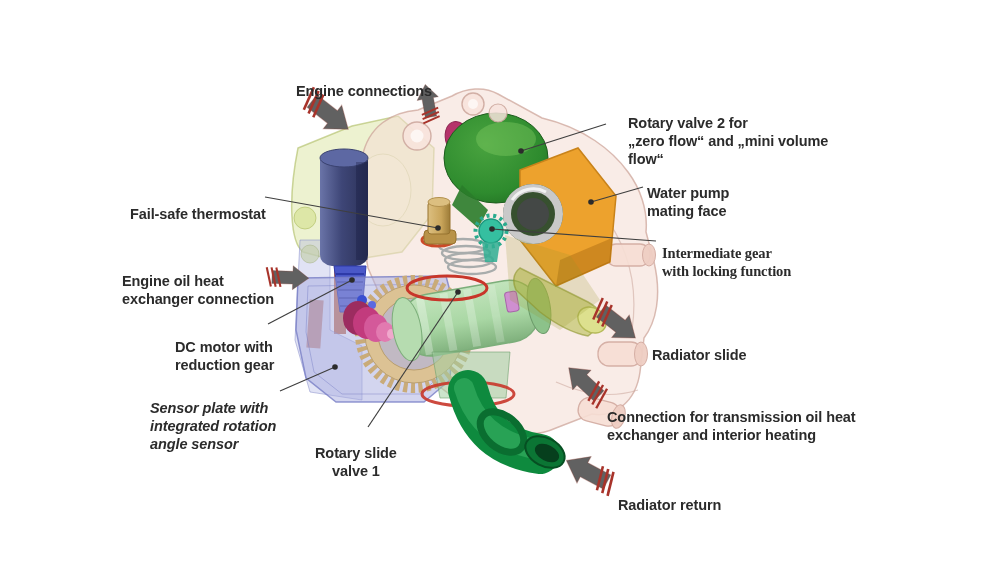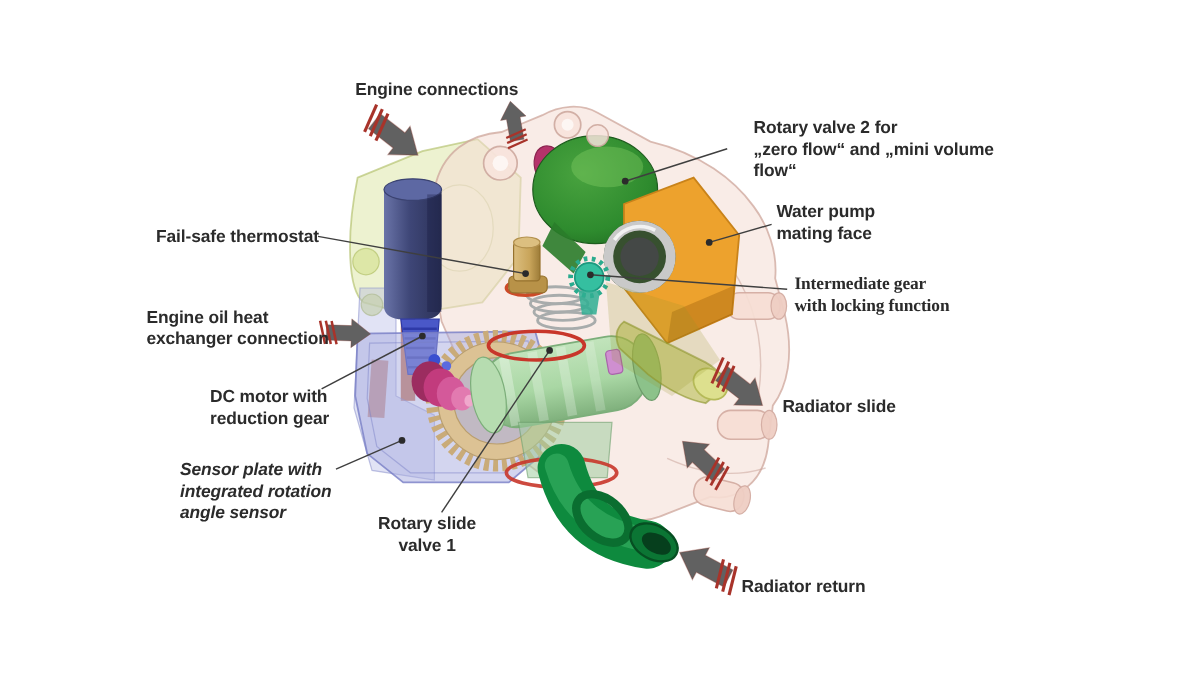--- a/index.html
+++ b/index.html
@@ -13,20 +13,21 @@
   .stage{position:absolute;left:0;top:0;width:1000px;height:563px;}
   svg.illustration{position:absolute;left:0;top:0;}
   .label{
     position:absolute;
     font-size:14.5px;
     line-height:18px;
     font-weight:600;
     letter-spacing:-0.1px;
     color:#2b2b2b;
     white-space:pre-line;
+    margin-top:16px;
   }
 </style>
 </head>
 <body>
 
 <div class="stage">
 
 <svg class="illustration" width="1000" height="563" viewBox="0 0 1000 563">
   <defs>
     <linearGradient id="gradMotor" x1="0" y1="0" x2="1" y2="0">
@@ -250,17 +251,19 @@
 <div class="label" style="left:662px; top:228px;font-family:Liberation Serif, serif;">Intermediate gear
 with locking function</div>
 <div class="label" style="left:175px; top:322px;">DC motor with
 reduction gear</div>
 <div class="label" style="left:122px; top:256px;">Engine oil heat
 exchanger connection</div>
 <div class="label" style="left:652px; top:330px;">Radiator slide</div>
 <div class="label" style="left:150px; top:383px;font-style:italic;">Sensor plate with
 integrated rotation
 angle sensor</div>
+<div class="label" style="left:607px; top:392px;">Connection for transmission oil heat
+exchanger and interior heating</div>
 <div class="label" style="left:315px; top:428px;text-align:center;">Rotary slide
 valve 1</div>
 <div class="label" style="left:618px; top:480px;">Radiator return</div>
 
 </div>
 
 </body></html>

